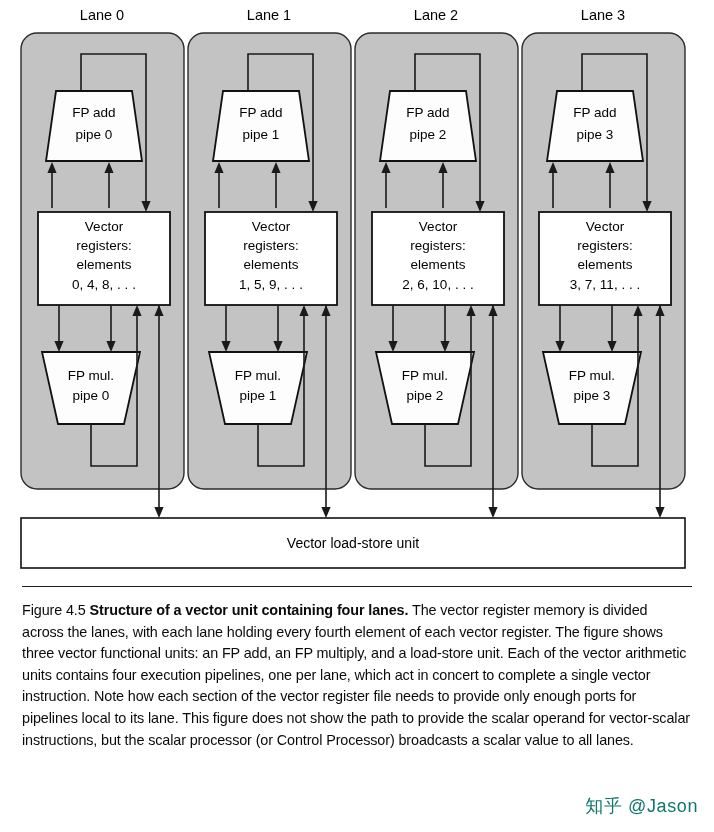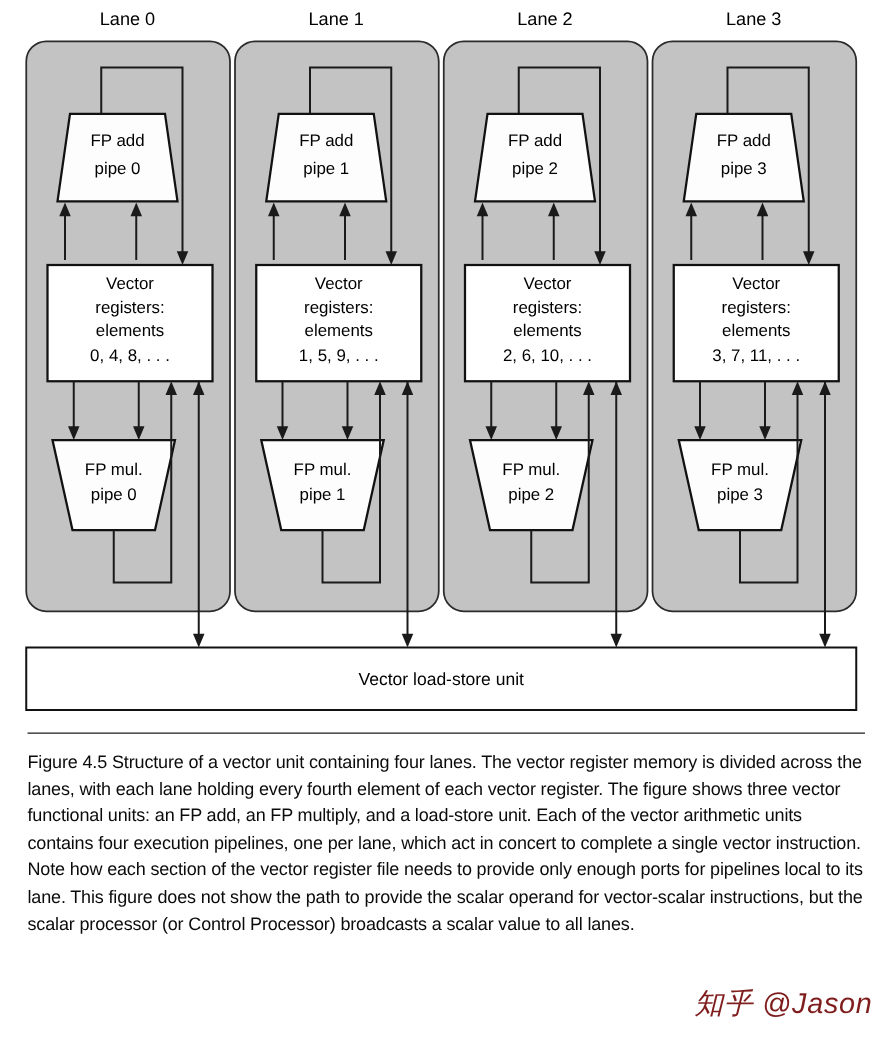--- a/index.html
+++ b/index.html
@@ -88,39 +88,38 @@
   }
   #caption-text {
     font-family: "Liberation Sans", sans-serif;
     font-size: 14.4px;
     line-height: 21.6px;
     color: #0b0b0b;
     text-align: left;
     letter-spacing: -0.12px;
   }
   #caption-text .cap-strong {
-    font-weight: normal;
+    font-weight: bold;
   }
   #caption-text .cap-num {
     font-weight: normal;
     margin-right: 4px;
   }
 
   
   #watermark {
     position: absolute;
     right: 16px;
     bottom: 14px;
     font-family: "Liberation Sans", sans-serif;
-    font-size: 23px;
-    color: #7f1d1d;
+    font-size: 18px;
+    color: #0f766e;
     letter-spacing: 0.6px;
     user-select: none;
     white-space: nowrap;
-    font-style: italic;
   }
 </style>
 </head>
 <body>
 
 <div id="figure-area">
   <svg id="figure-svg" width="714" height="580" viewBox="0 0 714 580">
 
     <g>
       <rect class="lane-bg" x="21" y="33" width="163" height="456" rx="16" ry="16"></rect>

